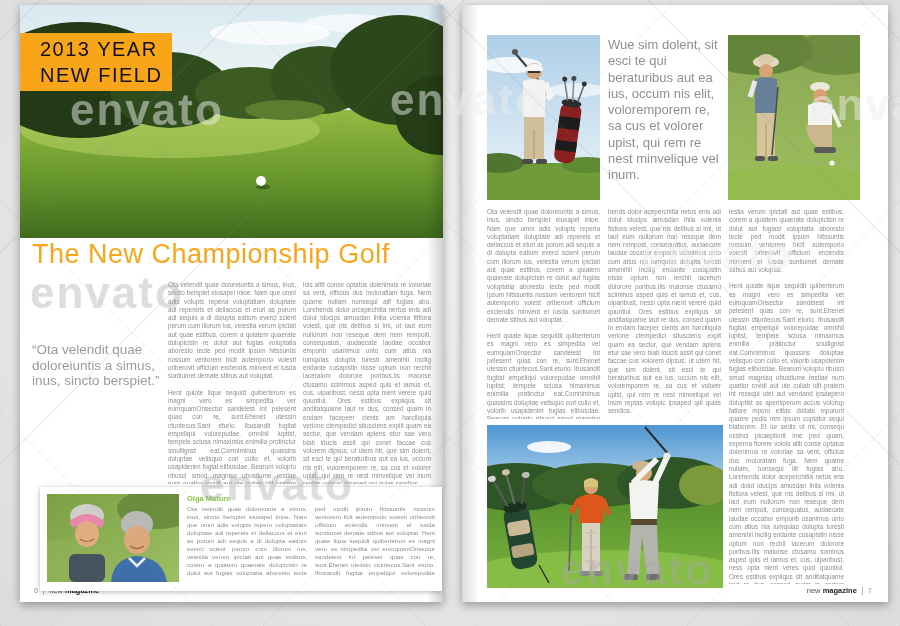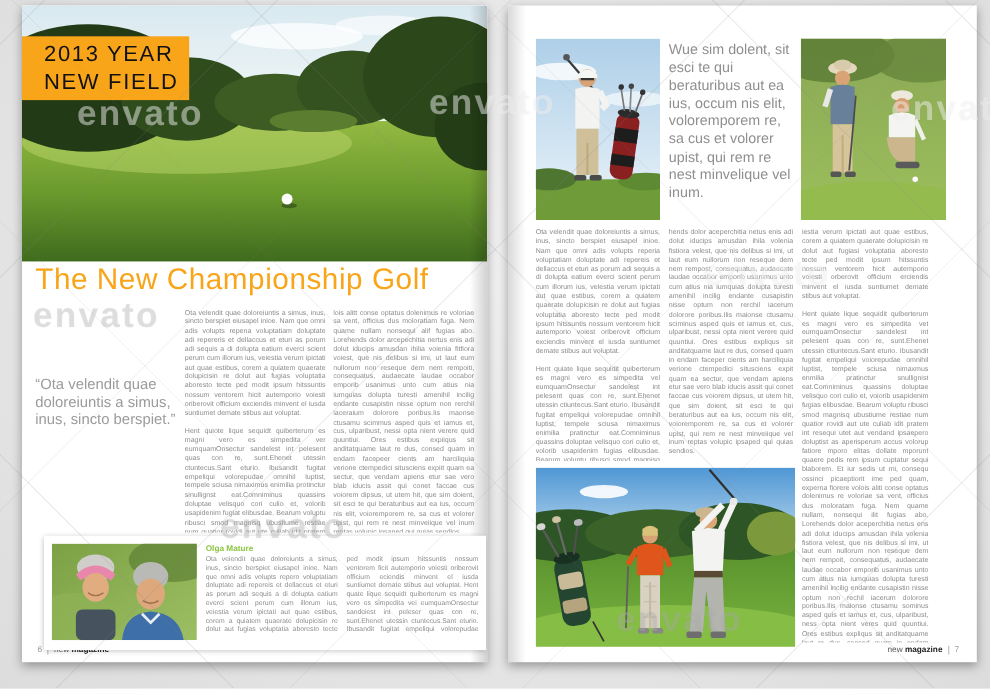--- a/index.html
+++ b/index.html
@@ -57,21 +57,21 @@
   .rcol3{left:267px;width:115px;height:376px;}
   .rcol{position:absolute;top:203px;font-size:6.4px;line-height:8.3px;color:#8d8d8d;
         text-align:justify;overflow:hidden;}
   .rcol p{margin:0 0 8px 0;}
   .rphoto3{position:absolute;left:25px;top:420px;width:236px;height:163px;overflow:hidden;}
   
   .wm-lines{position:absolute;inset:0;z-index:20;pointer-events:none;
     background-image:
       repeating-linear-gradient(45deg, rgba(130,130,130,.13) 0 1px, transparent 1px 150px),
       repeating-linear-gradient(-45deg, rgba(130,130,130,.13) 0 1px, transparent 1px 150px);}
-  .wm{position:absolute;z-index:21;pointer-events:none;font-weight:bold;font-size:32px;
+  .wm{position:absolute;z-index:21;pointer-events:none;font-weight:bold;font-size:44px;
       letter-spacing:2px;color:rgba(255,255,255,.42);text-shadow:0 0 1px rgba(150,150,150,.15);}
   .wm.gray{color:rgba(175,175,175,.28);}
 </style>
 </head>
 <body>
 
 <div class="page page-left">
 
   <div class="hero">
     <svg width="423" height="233" viewBox="0 0 423 233" preserveAspectRatio="none">

